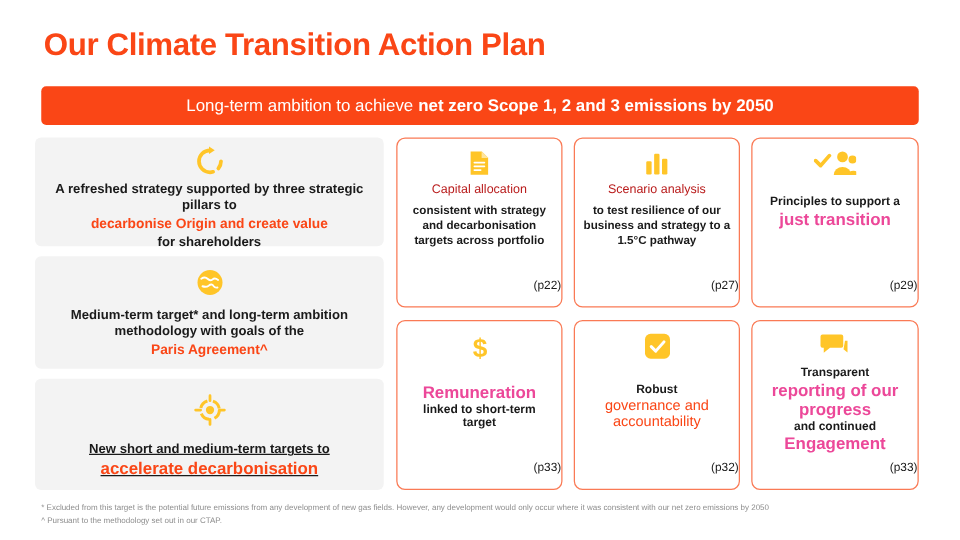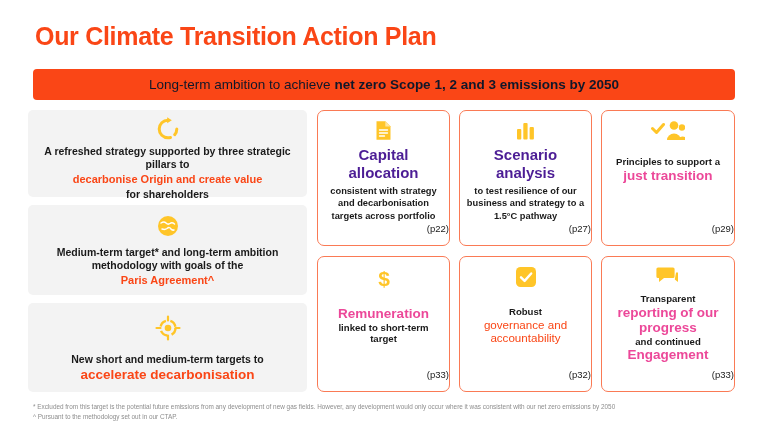--- a/index.html
+++ b/index.html
@@ -38,21 +38,21 @@
     position: absolute;
     left: 33px;
     top: 69px;
     width: 702px;
     height: 31px;
     background: #FA4616;
     border-radius: 4px;
     display: flex;
     align-items: center;
     justify-content: center;
-    color: #0f172a;
+    color: #ffffff;
     font-size: 13.5px;
     white-space: nowrap;
   }
   .banner .bold {
     font-weight: bold;
     margin-left: 4px;
   }
 
   
   .left-col {
@@ -89,21 +89,21 @@
 
   .panel-text {
     font-size: 10.5px;
     font-weight: bold;
     color: #1a1a1a;
     line-height: 1.28;
     padding: 0 12px;
   }
   .panel-1 .panel-text { margin-top: 3px; }
   .panel-2 .panel-text { margin-top: 7px; }
-  .panel-3 .panel-text { margin-top: 12px; }
+  .panel-3 .panel-text { margin-top: 12px; text-decoration: underline; }
 
   .hl {
     color: #FA4616;
     font-size: 11px;
     font-weight: bold;
     display: block;
     line-height: 1.25;
     margin: 1px 0;
   }
   .panel-3 .hl { font-size: 13.5px; }
@@ -122,23 +122,23 @@
     padding-top: 9px;
   }
   .card-w { width: 133px; height: 136px; }
   .col-a { left: 0px; }
   .col-b { left: 142px; }
   .col-c { left: 284px; width: 134px; }
   .row-1 { top: 0px; }
   .row-2 { top: 146px; }
 
   .card-title {
-    color: #4c1d95;
-    font-weight: bold;
-    font-size: 15px;
+    color: #b91c1c;
+    font-weight: normal;
+    font-size: 10px;
     line-height: 1.18;
     margin-top: 5px;
     padding: 0 6px;
   }
   .card-sub {
     color: #1a1a1a;
     font-weight: bold;
     font-size: 9.3px;
     line-height: 1.3;
     margin-top: 4px;

